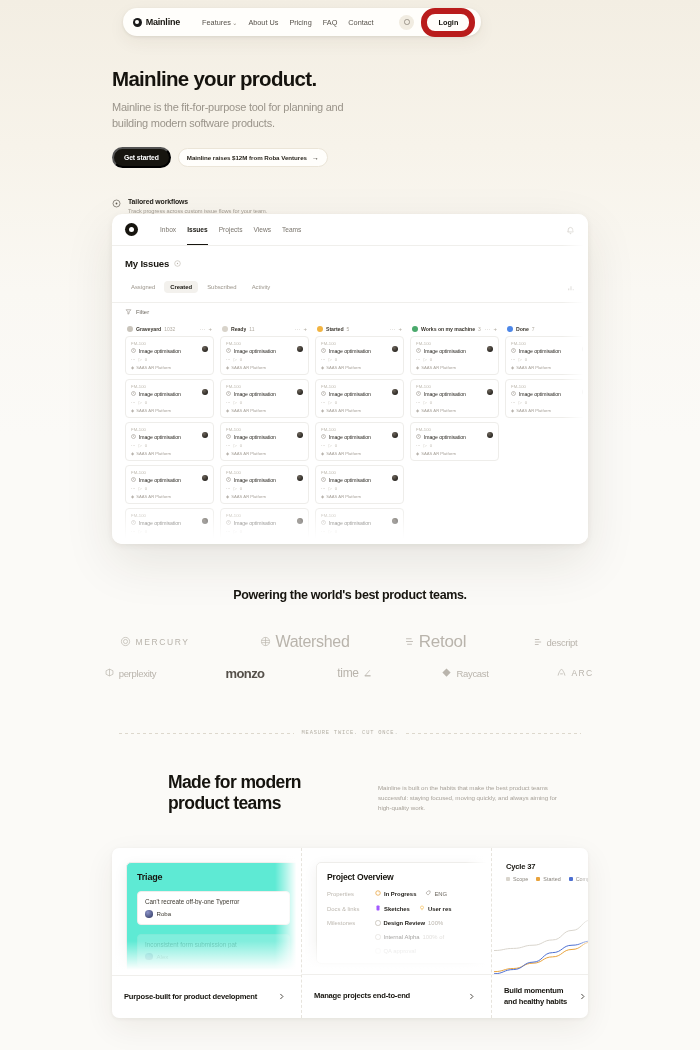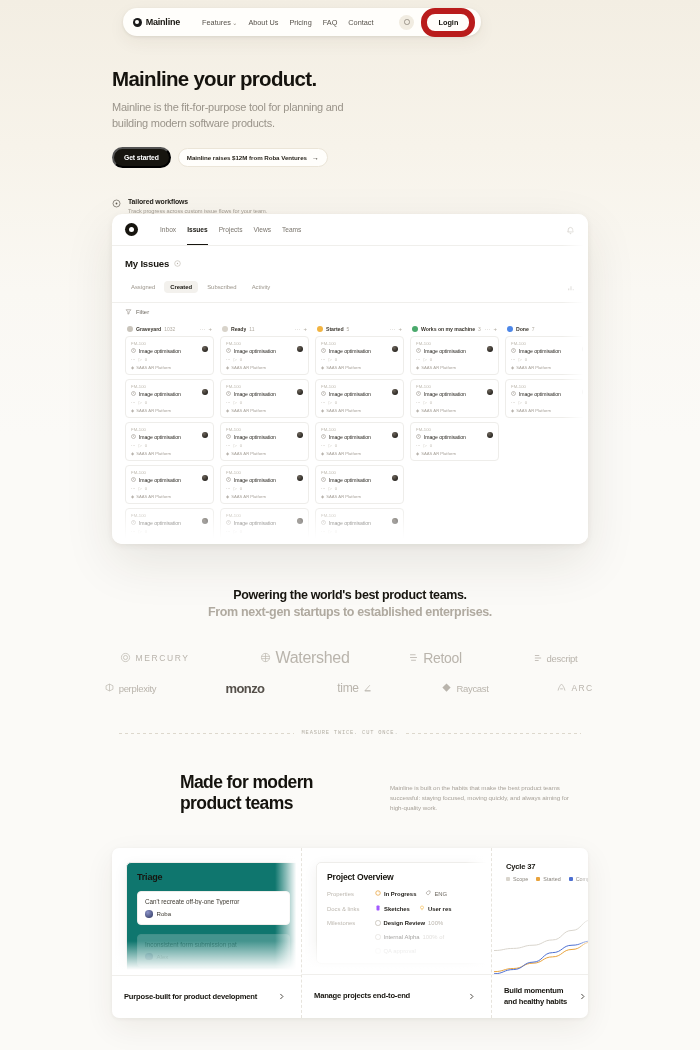--- a/index.html
+++ b/index.html
@@ -121,21 +121,21 @@
   .logo-row.r2 { margin-top: 12px; }
   .logo-cell { flex: 0 0 auto; display: flex; align-items: center; justify-content: center; gap: 4px; color: #b9b4ac; }
   .logo-text { font-size: 16px; letter-spacing: -.3px; white-space: nowrap; }
 
   
   .rule-wrap { position: absolute; left: 0; top: 730px; width: 700px; display: flex; align-items: center; justify-content: center; gap: 8px; }
   .rule-line { height: 1px; width: 175px; background: repeating-linear-gradient(90deg,#ddd8cd 0 3px, transparent 3px 6px); }
   .rule-txt { font-family: "Liberation Mono", monospace; font-size: 5.4px; color: #b5b0a6; letter-spacing: .8px; white-space: nowrap; }
 
   
-  .mfm { position: absolute; left: 168px; top: 772px; width: 420px; display: flex; gap: 20px; margin-left: 12px; }
+  .mfm { position: absolute; left: 168px; top: 772px; width: 420px; display: flex; gap: 20px; }
   .mfm-h { font-size: 17.5px; font-weight: 700; color: #15130e; letter-spacing: -.6px; line-height: 1.18; width: 190px; }
   .mfm-p { width: 180px; padding-top: 11px; font-size: 6.2px; line-height: 1.62; color: #a8a29a; letter-spacing: -.05px; }
 
   
   .bcards {
     position: absolute; left: 112px; top: 848px; width: 476px; height: 170px;
     background: #fff; border-radius: 7px; display: flex; overflow: hidden;
     box-shadow: 0 1px 4px rgba(50,40,20,.06), 0 10px 30px rgba(50,40,20,.07);
   }
   .bcard { flex: 1 1 33.333%; position: relative; border-right: 1px dashed #e7e4dd; display: flex; flex-direction: column; }
@@ -143,21 +143,21 @@
   .bcard-vis { flex: 1 1 auto; position: relative; overflow: hidden; padding: 14px 0 0 14px; }
   .bcard-foot { height: 44px; border-top: 1px solid #f0efec; display: flex; align-items: center; padding: 0 12px; gap: 6px; }
   .bcard-foot h4 { font-size: 7.6px; font-weight: 700; color: #17150f; line-height: 1.35; letter-spacing: -.2px; }
   .chev {
     margin-left: auto; width: 15px; height: 15px; border-radius: 50%;
     display:flex; align-items:center; justify-content:center; color: #3a362f; flex: 0 0 15px;
   }
 
   
   .triage-panel {
-    background: #0f766e; border: 1px solid #eeedea; border-radius: 5px; padding: 9px 10px;
+    background: #5eead4; border: 1px solid #eeedea; border-radius: 5px; padding: 9px 10px;
     width: 175px; box-shadow: 0 4px 14px rgba(50,40,20,.07);
   }
   .triage-h { font-size: 9px; font-weight: 700; color: #17150f; letter-spacing: -.2px; }
   .triage-item { margin-top: 9px; border: 1px solid #eeedea; border-radius: 4px; padding: 6px 7px; background: #fff; }
   .triage-item.ghost { opacity: .22; box-shadow: none; }
   .triage-t { font-size: 6.3px; color: #3d3931; white-space: nowrap; overflow: hidden; }
   .triage-u { margin-top: 5px; display: flex; align-items: center; gap: 4px; font-size: 6.1px; color: #3d3931; }
   .triage-av { width: 7.5px; height: 7.5px; border-radius: 50%; background: radial-gradient(circle at 35% 30%,#8b93c9 0%,#454d78 75%); flex:0 0 7.5px;}
 
   
@@ -781,42 +781,41 @@
             <span class="avatar"></span>
           </div>
         </div>
       </div>
     <div class="board-fade"></div>
     <div class="fade-r"></div>
   </div>
 
   <div class="logos-sec">
     <div class="logos-h">Powering the world's best product teams.</div>
-    <div class="logos-sh">From next-gen startups to established enterprises.</div>
 
     <div class="logo-row">
       <div class="logo-cell" style="width:150px">
         <span><svg width="11" height="11" viewBox="0 0 16 16" fill="none" stroke="currentColor" stroke-width="1">
               <circle cx="8" cy="8" r="6"></circle>
               <circle cx="8" cy="8" r="3"></circle>
             </svg></span>
         <span class="logo-text" style="letter-spacing:1.6px;font-size:8.5px">MERCURY</span>
       </div>
       <div class="logo-cell" style="width:150px">
         <span><svg width="11" height="11" viewBox="0 0 16 16" fill="none" stroke="currentColor" stroke-width="1">
               <circle cx="8" cy="8" r="6"></circle>
               <path d="M2.4 6.4h11.2M2.4 9.6h11.2M8 2v12"></path>
             </svg></span>
         <span class="logo-text">Watershed</span>
       </div>
       <div class="logo-cell" style="width:110px">
         <span><svg width="11" height="11" viewBox="0 0 16 16" fill="none" stroke="currentColor" stroke-width="1.2">
               <path d="M3 4h8M3 8h10M4.5 12h7"></path>
             </svg></span>
-        <span class="logo-text" style="font-size:14px">Retool</span>
+        <span class="logo-text" style="font-size:17px">Retool</span>
       </div>
       <div class="logo-cell" style="width:130px">
         <span><svg width="10" height="10" viewBox="0 0 16 16" fill="none" stroke="currentColor" stroke-width="1.3">
               <path d="M3 4h7M3 8h10M3 12h6"></path>
             </svg></span>
         <span class="logo-text" style="font-size:9.5px">descript</span>
       </div>
     </div>
 
     <div class="logo-row r2">

